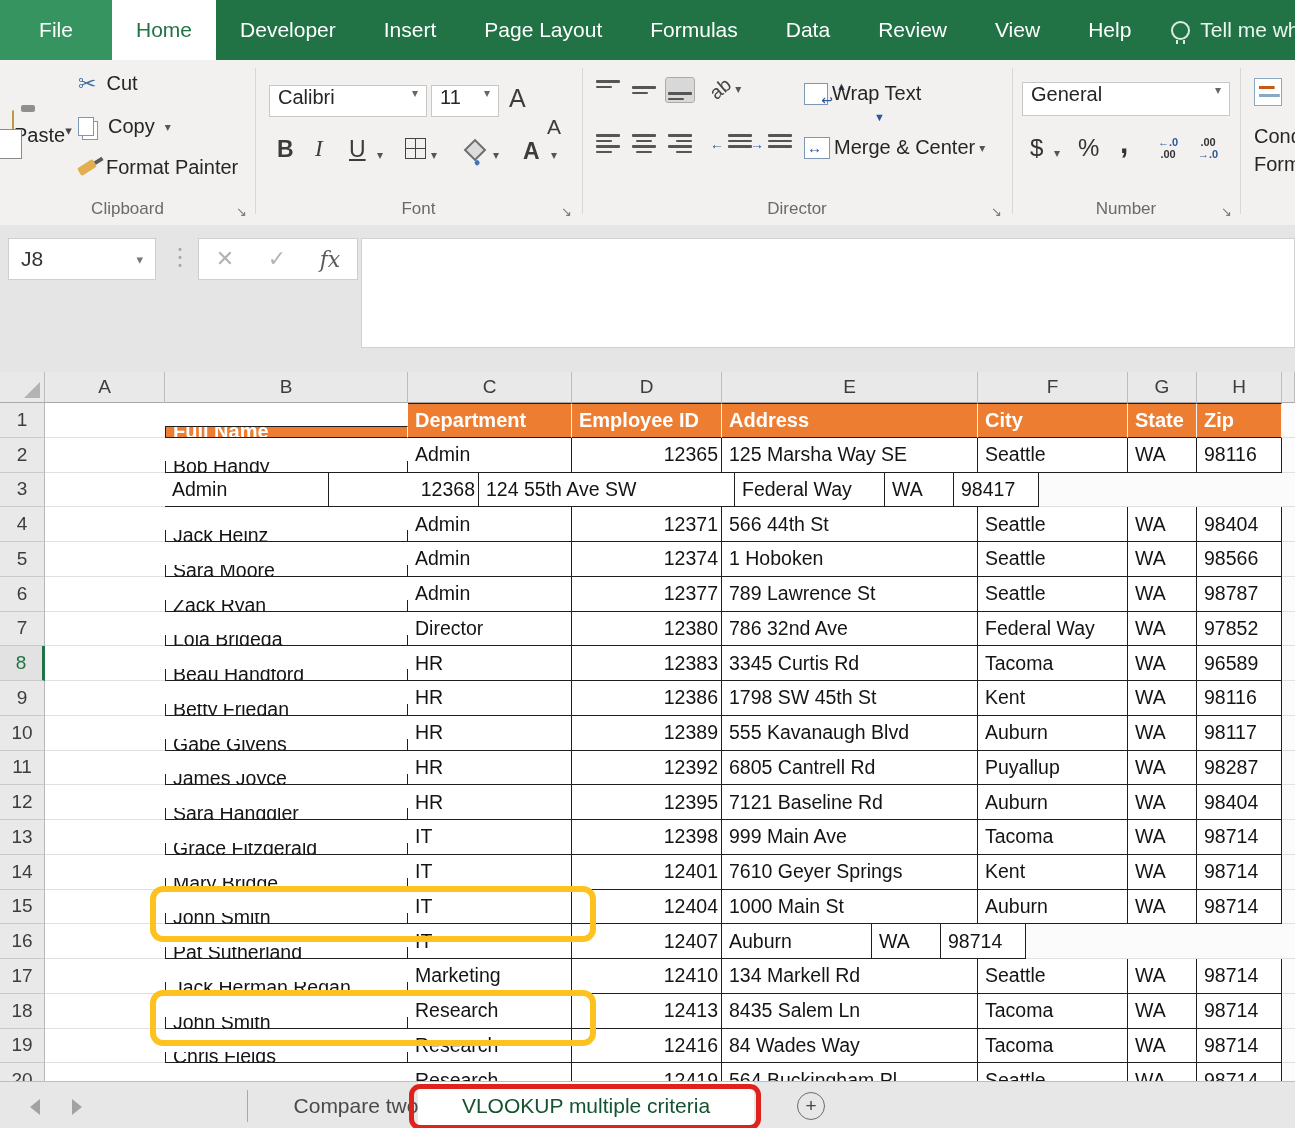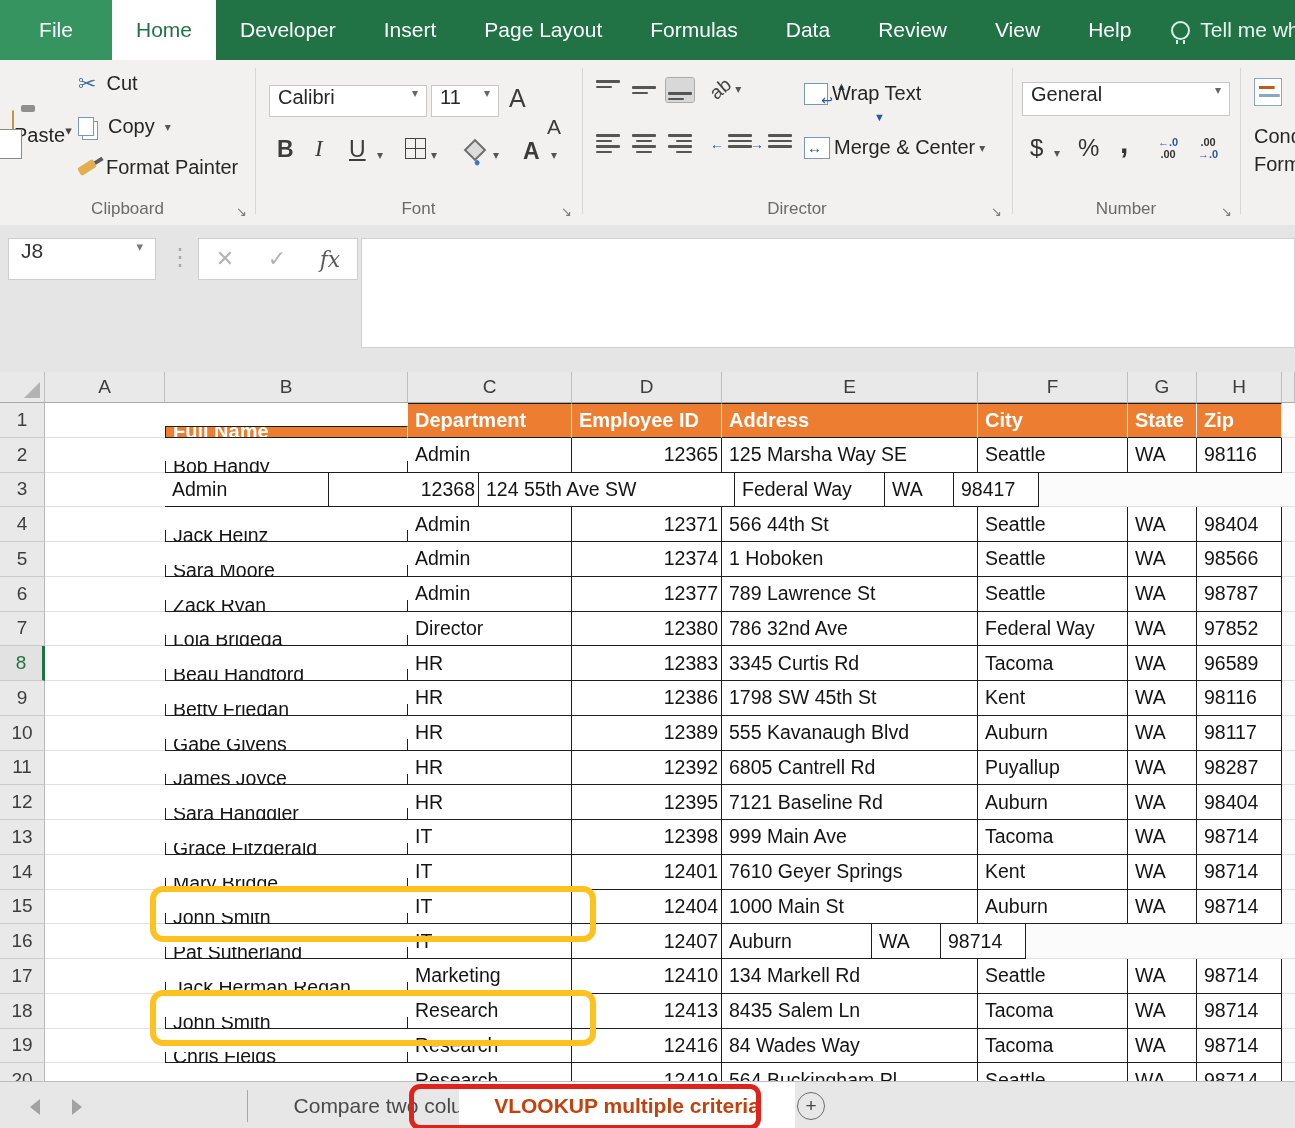--- a/index.html
+++ b/index.html
@@ -73,21 +73,21 @@
   .dec-btn{position:absolute;display:flex;flex-direction:column;align-items:center;font-size:11px;line-height:12px;color:#333;font-weight:bold;}
   .dec-btn .blue{color:#2b579a;}
   .num-sym{position:absolute;font-size:24px;color:#333;}
   
   .cond-ic{position:absolute;width:26px;height:26px;border:1.5px solid #8aa7c4;background:#fff;
      background-image:linear-gradient(#c55a11,#c55a11),linear-gradient(#8aa7c4,#8aa7c4);
      background-size:60% 3px,80% 3px;background-position:4px 7px,4px 15px;background-repeat:no-repeat;}
   .cond-txt{position:absolute;font-size:20px;color:#262626;line-height:28px;white-space:nowrap;}
   
   .formula-row{position:absolute;left:0;top:225px;width:1295px;height:147px;background:#e5e5e5;}
-  .name-box{position:absolute;left:8px;top:13px;width:148px;height:42px;background:#fff;border:1px solid #cfcecd;display:flex;padding:0 12px;box-sizing:border-box;font-size:21px;color:#333;}
+  .name-box{position:absolute;left:8px;top:13px;width:148px;height:42px;background:#fff;border:1px solid #cfcecd;display:flex;align-items:center;padding:0 12px;box-sizing:border-box;font-size:21px;color:#333;}
   .name-box .car{margin-left:auto;color:#777;font-size:13px;}
   .dots{position:absolute;left:168px;top:18px;color:#a9a9a9;font-size:24px;letter-spacing:0;}
   .fx-box{position:absolute;left:198px;top:13px;width:160px;height:42px;background:#fff;border:1px solid #cfcecd;display:flex;align-items:center;justify-content:space-around;box-sizing:border-box;}
   .fx-x{color:#b3b3b3;font-size:22px;}
   .fx-check{color:#b3b3b3;font-size:22px;}
   .fx-fx{color:#5a5a5a;font-size:22px;font-style:italic;font-family:"DejaVu Serif","Liberation Serif",serif;}
   .fbar{position:absolute;left:361px;top:13px;width:934px;height:110px;background:#fff;border:1px solid #d2d1d0;box-sizing:border-box;font-size:20px;padding:4px 8px;color:#222;}
   
   .grid{position:absolute;left:0;top:372px;width:1295px;height:709px;background:#fff;overflow:hidden;}
   .colhead{display:flex;height:31px;}
@@ -108,21 +108,21 @@
   .c-e{width:256px;} .c-f{width:150px;} .c-g{width:69px;} .c-h{width:85px;} .c-x{flex:1;}
   .ybox{position:absolute;left:150px;width:434px;height:44px;border:6px solid #fdc21f;border-radius:13px;pointer-events:none;}
   
   .sheetbar{position:absolute;left:0;top:1081px;width:1295px;height:47px;background:#e7e7e7;border-top:1px solid #bdbdbd;box-sizing:border-box;}
   .nav-tri{position:absolute;top:17px;width:0;height:0;border-top:8px solid transparent;border-bottom:8px solid transparent;}
   .tri-l{left:30px;border-right:10px solid #a2a2a2;}
   .tri-r{left:72px;border-left:10px solid #a2a2a2;}
   .tabdiv{position:absolute;left:247px;top:8px;height:32px;width:1px;background:#a8a8a8;}
   .stab{position:absolute;top:0;height:47px;display:flex;align-items:center;justify-content:center;font-size:21px;}
   .stab.inactive{left:258px;width:280px;color:#4a4a4a;}
-  .stab.active{left:418px;width:336px;background:#fff;color:#c2410c;font-weight:bold;margin-left:41px;}
+  .stab.active{left:418px;width:336px;background:#fff;color:#14532d;font-weight:normal;}
   .redbox{position:absolute;left:409px;top:2px;width:352px;height:46px;border:5px solid #df221b;border-radius:11px;box-sizing:border-box;pointer-events:none;}
   .addsheet{position:absolute;left:797px;top:10px;width:28px;height:28px;border:1.5px solid #6c6c6c;border-radius:50%;display:flex;align-items:center;justify-content:center;color:#444;font-size:19px;box-sizing:border-box;}
 </style>
 </head>
 <body>
 
 <div class="ribbon-tabs">
   <div id="rtabs" style="display:flex;align-items:stretch;">
       <div class="rtab file">File</div>
       <div class="rtab active">Home</div>

